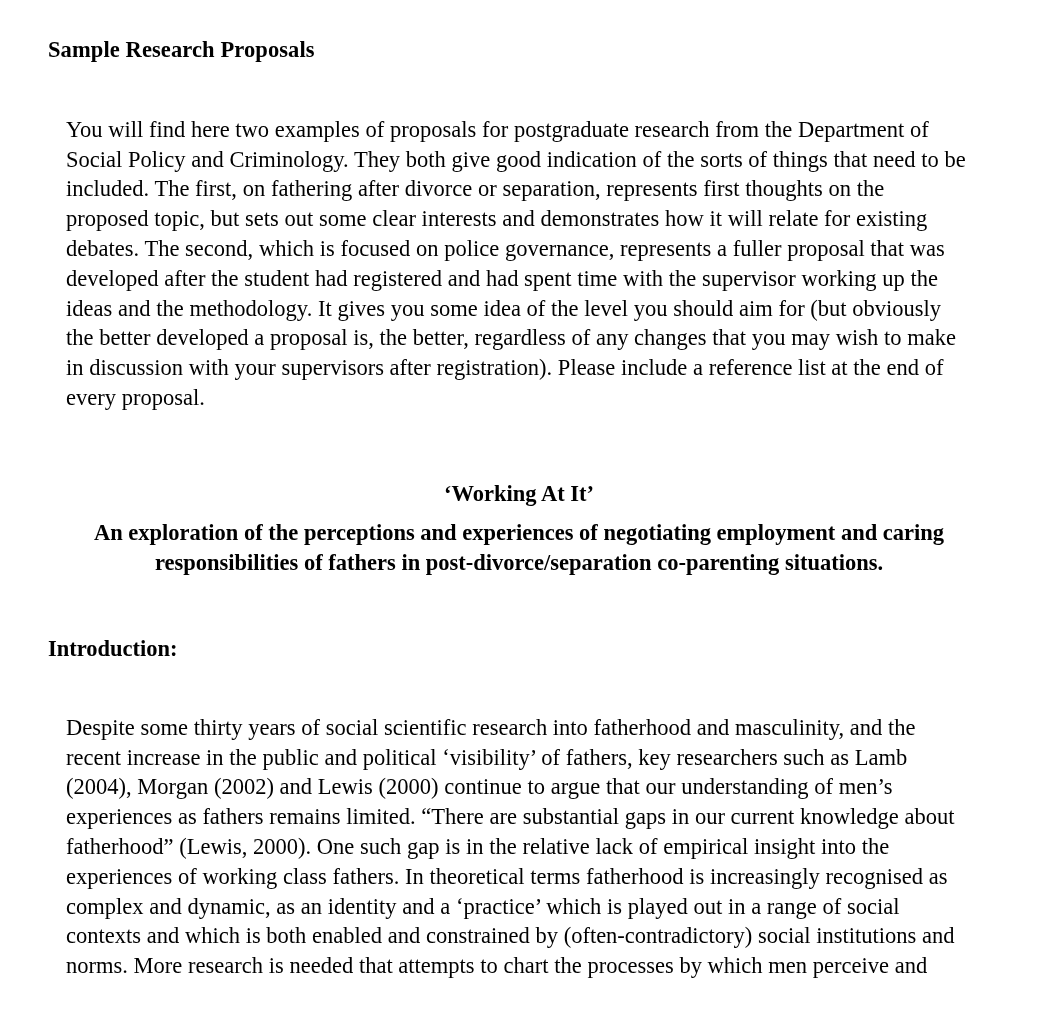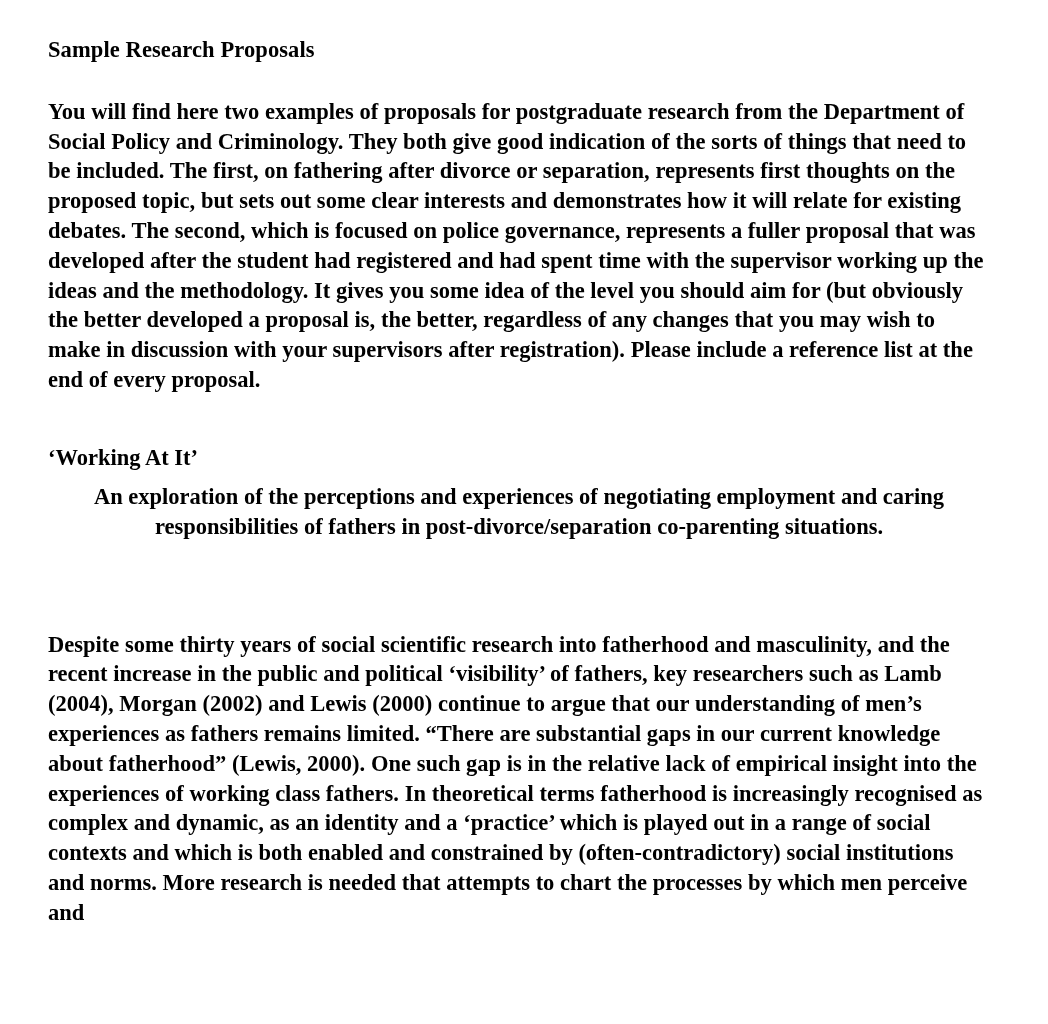--- a/index.html
+++ b/index.html
@@ -26,41 +26,40 @@
   .doc-title {
     font-size: 22.5px;
     font-weight: bold;
     line-height: 1.28;
     margin: 0 0 0 0;
     letter-spacing: 0.1px;
   }
   .body-para {
     font-size: 22.5px;
     line-height: 29.8px;
-    margin: 0;
+    margin: 18px;
     text-align: left;
     hyphens: none;
     word-spacing: 0.1px;
-    font-weight: bold;
   }
   .spacer-lg { height: 32px; }
   .spacer-md { height: 24px; }
   .spacer-xs { height: 10px; }
 
   .centered-heading {
     font-size: 22.5px;
     font-weight: bold;
     text-align: center;
     line-height: 1.3;
     margin: 0;
   }
   .centered-title {
     font-size: 22.5px;
     font-weight: bold;
-    text-align: left;
+    text-align: center;
     line-height: 1.3;
     margin: 0;
   }
   .subtitle-bold {
     font-size: 22.5px;
     font-weight: bold;
     line-height: 29.8px;
     margin: 0;
     text-align: center;
   }
@@ -89,18 +88,19 @@
 
   <p class="centered-title">‘Working At It’</p>
 
   <div class="spacer-xs"></div>
 
   <p class="subtitle-bold">An exploration of the perceptions and experiences of negotiating employment and caring responsibilities of fathers in post-divorce/separation co-parenting situations.</p>
 
   <div class="spacer-lg"></div>
   <div class="spacer-md"></div>
 
+  <p class="section-heading">Introduction:</p>
 
   <div class="spacer-lg"></div>
 
   <p class="body-para">Despite some thirty years of social scientific research into fatherhood and masculinity, and the recent increase in the public and political ‘visibility’ of fathers, key researchers such as Lamb (2004), Morgan (2002) and Lewis (2000) continue to argue that our understanding of men’s experiences as fathers remains limited. “There are substantial gaps in our current knowledge about fatherhood” (Lewis, 2000). One such gap is in the relative lack of empirical insight into the experiences of working class fathers. In theoretical terms fatherhood is increasingly recognised as complex and dynamic, as an identity and a ‘practice’ which is played out in a range of social contexts and which is both enabled and constrained by (often-contradictory) social institutions and norms. More research is needed that attempts to chart the processes by which men perceive and</p>
 
 </div>
 
 </body></html>

